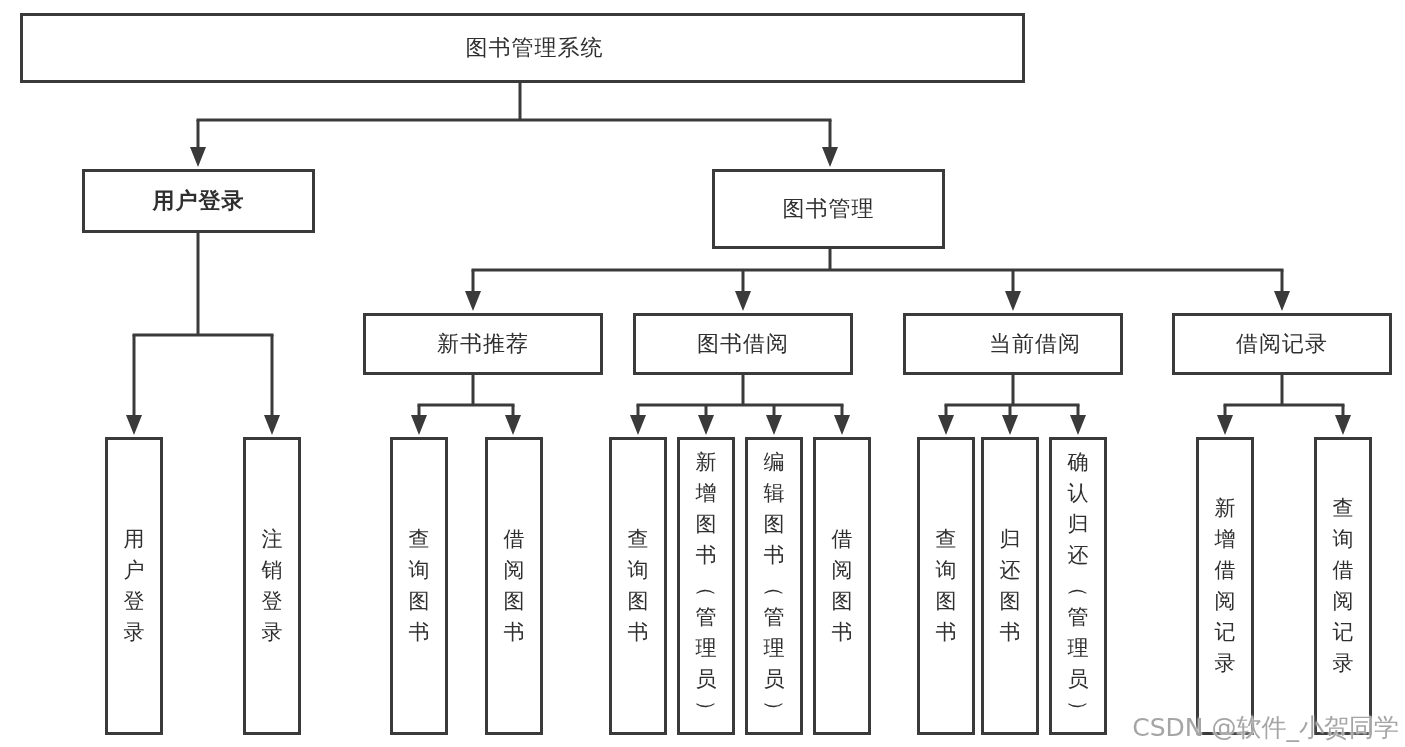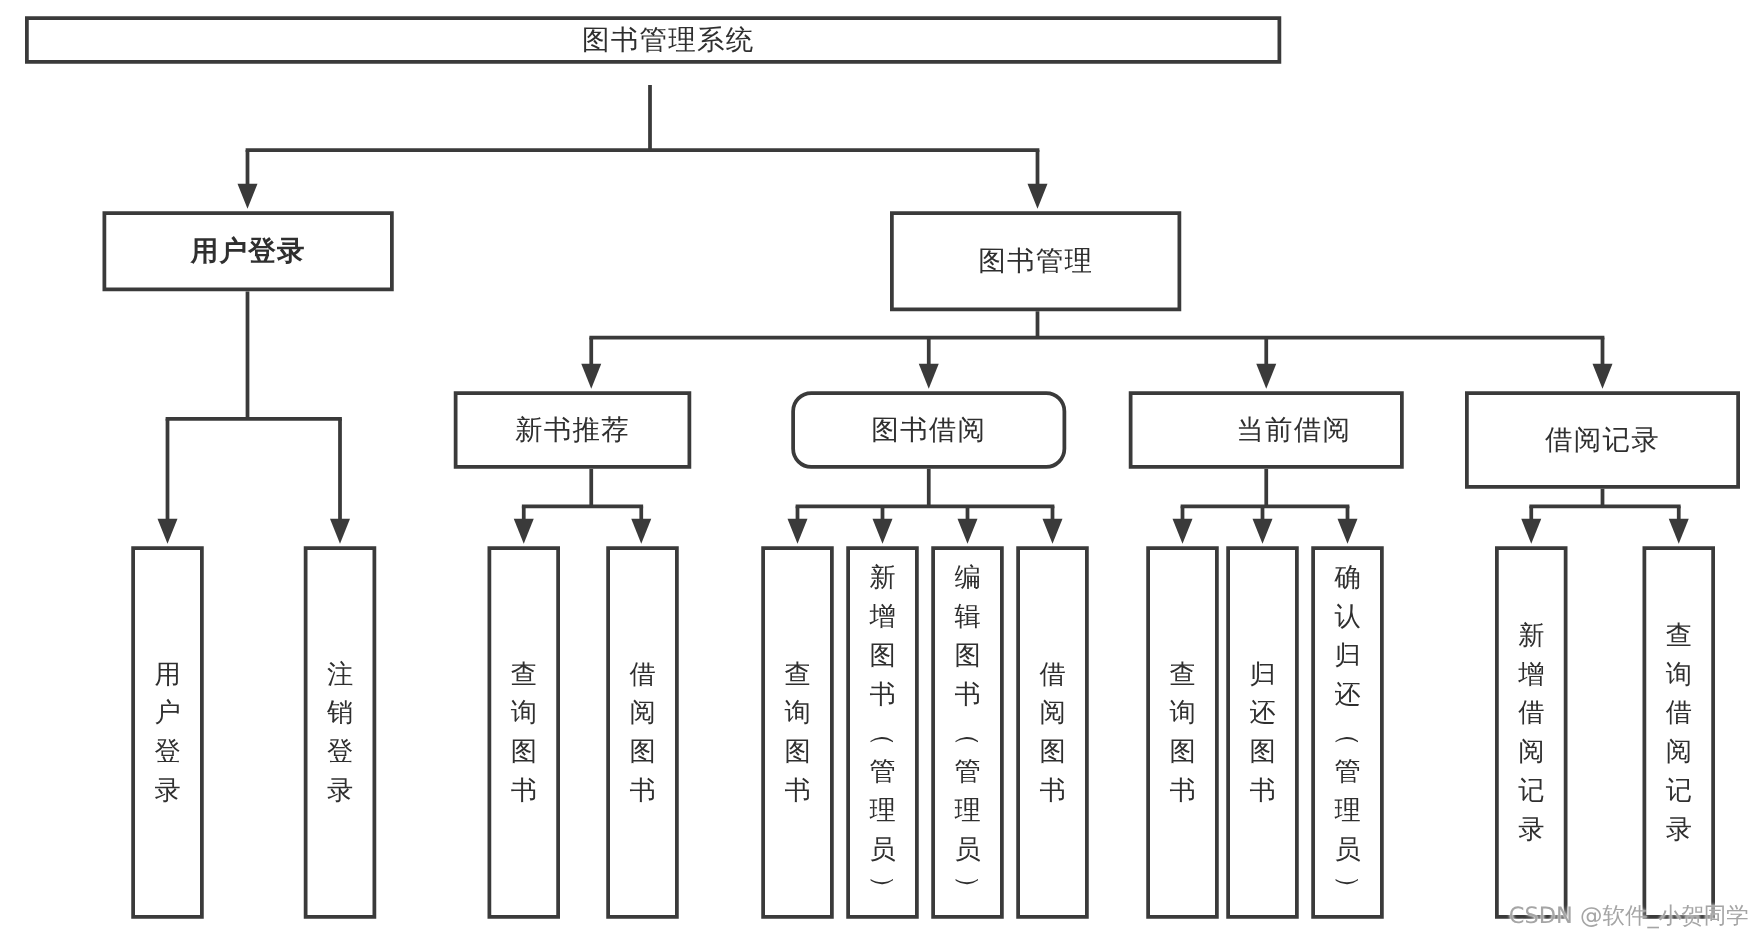--- a/index.html
+++ b/index.html
@@ -22,21 +22,21 @@
     color:#2f2f2f;
   }
   .hlabel{font-size:22px;letter-spacing:1px;white-space:nowrap;}
   .vbox{flex-direction:column;}
   .vlabel{display:flex;flex-direction:column;align-items:center;}
   .chr{display:block;height:31px;line-height:31px;font-size:21px;text-align:center;}
   .chr.rot{transform:rotate(90deg);}
   .watermark{
     position:absolute;
     right:6px;bottom:3px;
-    font-size:18px;
+    font-size:25px;
     color:#a5a5a5;
     white-space:nowrap;
     text-shadow:0 0 2px #ffffff,0 0 3px #ffffff;
   }
 </style>
 </head>
 <body>
 
 <div class="stage">
   <svg id="connectors" viewBox="0 0 1405 747" xmlns="http://www.w3.org/2000/svg">
@@ -87,41 +87,41 @@
       <line x1="1078" y1="405" x2="1078" y2="421" stroke="#3a3a3a" stroke-width="3"></line>
       <polygon points="1070,415 1086,415 1078,435" fill="#3a3a3a"></polygon>
       <line x1="1282" y1="375" x2="1282" y2="405" stroke="#3a3a3a" stroke-width="3"></line>
       <line x1="1223.5" y1="405" x2="1344.5" y2="405" stroke="#3a3a3a" stroke-width="3"></line>
       <line x1="1225" y1="405" x2="1225" y2="421" stroke="#3a3a3a" stroke-width="3"></line>
       <polygon points="1217,415 1233,415 1225,435" fill="#3a3a3a"></polygon>
       <line x1="1343" y1="405" x2="1343" y2="421" stroke="#3a3a3a" stroke-width="3"></line>
       <polygon points="1335,415 1351,415 1343,435" fill="#3a3a3a"></polygon>
     </svg>
 
-  <div class="box" style="left:20px;top:13px;width:1005px;height:38px;padding-left:24px;">
+  <div class="box" style="left:20px;top:13px;width:1005px;height:70px;padding-left:24px;">
     <span class="hlabel">图书管理系统</span>
   </div>
 
   <div id="nodes">
       <div class="box" style="left: 82px; top: 169px; width: 233px; height: 64px; font-weight: bold;">
         <span class="hlabel">用户登录</span>
       </div>
       <div class="box" style="left: 712px; top: 169px; width: 233px; height: 80px;">
         <span class="hlabel">图书管理</span>
       </div>
-      <div class="box" style="left: 363px; top: 313px; width: 190px; height: 62px;">
+      <div class="box" style="left: 363px; top: 313px; width: 240px; height: 62px;">
         <span class="hlabel">新书推荐</span>
       </div>
-      <div class="box" style="left: 633px; top: 313px; width: 220px; height: 62px; border-radius: 16px;">
+      <div class="box" style="left: 633px; top: 313px; width: 220px; height: 62px;">
         <span class="hlabel">图书借阅</span>
       </div>
       <div class="box" style="left: 903px; top: 313px; width: 220px; height: 62px; padding-left: 44px;">
         <span class="hlabel">当前借阅</span>
       </div>
-      <div class="box" style="left: 1172px; top: 313px; width: 220px; height: 78px;">
+      <div class="box" style="left: 1172px; top: 313px; width: 220px; height: 62px;">
         <span class="hlabel">借阅记录</span>
       </div>
       <div class="box vbox" style="left: 105px; top: 437px; width: 58px; height: 298px;">
         <div class="vlabel">
           <span class="chr">用</span>
           <span class="chr">户</span>
           <span class="chr">登</span>
           <span class="chr">录</span>
         </div>
       </div>

